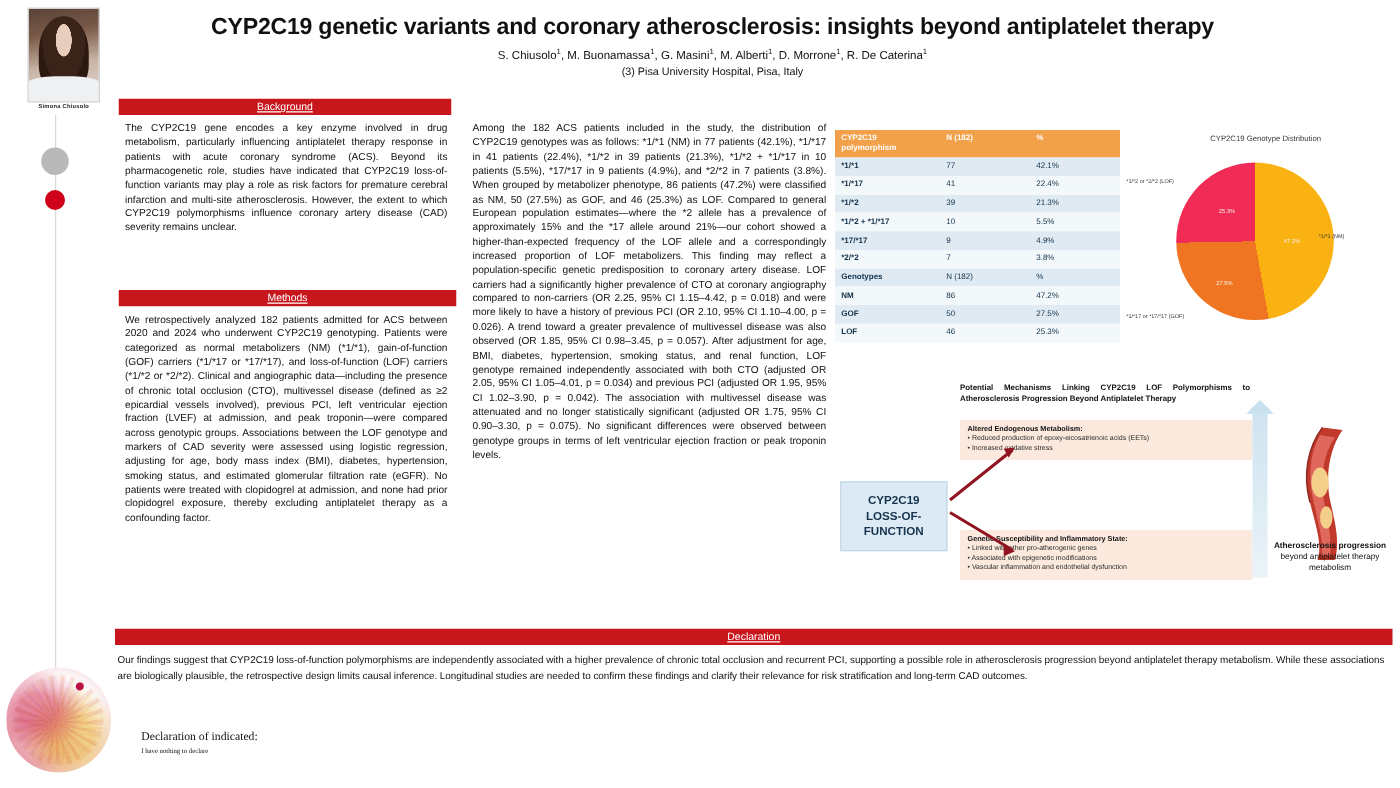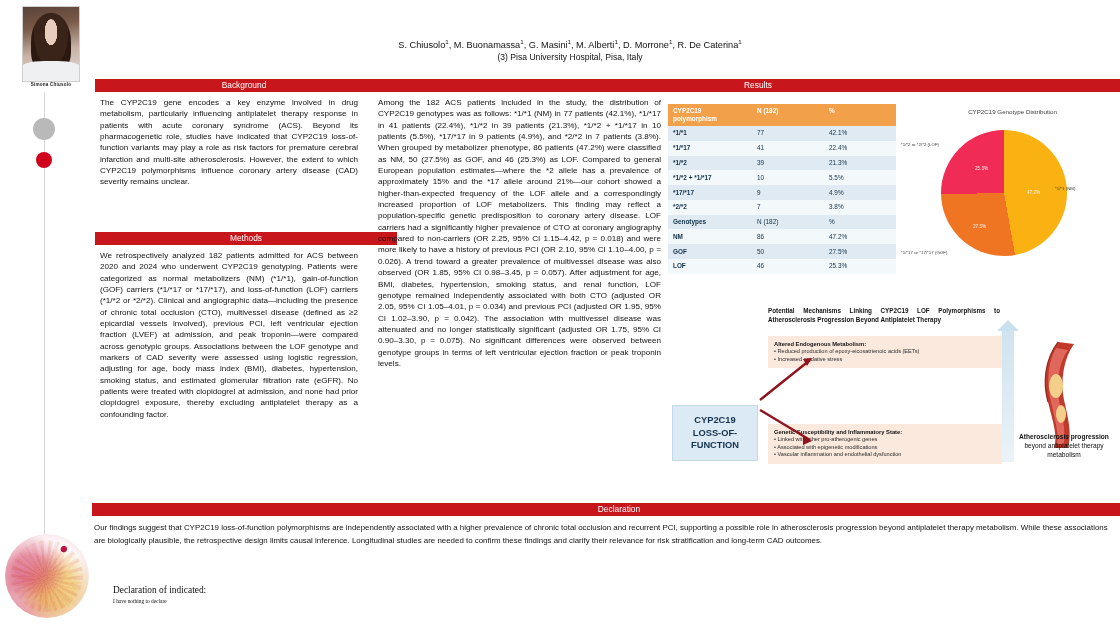--- a/index.html
+++ b/index.html
@@ -131,21 +131,22 @@
 
   
   .bar {
     position: absolute;
     background: #c8161d;
     color: #ffffff;
     font-size: 8.4px;
     text-align: center;
     line-height: 11px;
     height: 11px;
-    padding: 1px 16px;
+    padding: 1px 0;
+    text-decoration: underline;
   }
 
   
   .body-text {
     position: absolute;
     font-size: 8.1px;
     line-height: 11.35px;
     text-align: justify;
     color: #111;
   }
@@ -240,21 +241,20 @@
     background: #dbeaf4;
     border: 1px solid #c2d9e8;
     color: #16334d;
     font-size: 9.3px;
     font-weight: bold;
     line-height: 12.5px;
     display: flex;
     align-items: center;
     justify-content: center;
     text-align: center;
-    margin-top: 20px;
   }
   .arrow-svg {
     position: absolute;
     left: 660px; top: 300px;
     width: 460px; height: 200px;
     pointer-events: none;
   }
   .upbar {
     position: absolute;
     left: 1002px; top: 330px;
@@ -325,30 +325,30 @@
     <div class="rail-dot dot-grey"></div>
     <div class="rail-dot dot-red"></div>
     <div class="headshot">
       <div class="hair"></div>
       <div class="coat"></div>
     </div>
     <div class="headshot-name">Simona Chiusolo</div>
     <div class="orb"></div>
   </div>
 
+  <div class="title">CYP2C19 genetic variants and coronary atherosclerosis: insights beyond antiplatelet therapy</div>
   <div class="authors">S. Chiusolo<sup>1</sup>, M. Buonamassa<sup>1</sup>, G. Masini<sup>1</sup>, M. Alberti<sup>1</sup>, D. Morrone<sup>1</sup>, R. De Caterina<sup>1</sup></div>
   <div class="affil">(3) Pisa University Hospital, Pisa, Italy</div>
 
   <div class="bar" style="left:95px; top:79px; width:266px;">Background</div>
   <div class="body-text" style="left:100px; top:97px; width:258px;">The CYP2C19 gene encodes a key enzyme involved in drug metabolism, particularly influencing antiplatelet therapy response in patients with acute coronary syndrome (ACS). Beyond its pharmacogenetic role, studies have indicated that CYP2C19 loss-of-function variants may play a role as risk factors for premature cerebral infarction and multi-site atherosclerosis. However, the extent to which CYP2C19 polymorphisms influence coronary artery disease (CAD) severity remains unclear.</div>
 
   <div class="bar" style="left:95px; top:232px; width:270px;">Methods</div>
   <div class="body-text" style="left:100px; top:250px; width:258px;">We retrospectively analyzed 182 patients admitted for ACS between 2020 and 2024 who underwent CYP2C19 genotyping. Patients were categorized as normal metabolizers (NM) (*1/*1), gain-of-function (GOF) carriers (*1/*17 or *17/*17), and loss-of-function (LOF) carriers (*1/*2 or *2/*2). Clinical and angiographic data—including the presence of chronic total occlusion (CTO), multivessel disease (defined as ≥2 epicardial vessels involved), previous PCI, left ventricular ejection fraction (LVEF) at admission, and peak troponin—were compared across genotypic groups. Associations between the LOF genotype and markers of CAD severity were assessed using logistic regression, adjusting for age, body mass index (BMI), diabetes, hypertension, smoking status, and estimated glomerular filtration rate (eGFR). No patients were treated with clopidogrel at admission, and none had prior clopidogrel exposure, thereby excluding antiplatelet therapy as a confounding factor.</div>
 
-  <div class="bar" style="left:370px; top:79px; width:744px;">Results</div>
 
   <div class="body-text" style="left:378px; top:97px; width:283px;">Among the 182 ACS patients included in the study, the distribution of CYP2C19 genotypes was as follows: *1/*1 (NM) in 77 patients (42.1%), *1/*17 in 41 patients (22.4%), *1/*2 in 39 patients (21.3%), *1/*2 + *1/*17 in 10 patients (5.5%), *17/*17 in 9 patients (4.9%), and *2/*2 in 7 patients (3.8%). When grouped by metabolizer phenotype, 86 patients (47.2%) were classified as NM, 50 (27.5%) as GOF, and 46 (25.3%) as LOF. Compared to general European population estimates—where the *2 allele has a prevalence of approximately 15% and the *17 allele around 21%—our cohort showed a higher-than-expected frequency of the LOF allele  and a correspondingly increased proportion of LOF metabolizers. This finding may reflect a population-specific genetic predisposition to coronary artery disease. LOF carriers had a significantly higher prevalence of CTO at coronary angiography compared to non-carriers (OR 2.25, 95% CI 1.15–4.42, p = 0.018) and were more likely to have a history of previous PCI (OR 2.10, 95% CI 1.10–4.00, p = 0.026). A trend toward a greater prevalence of multivessel disease was also observed (OR 1.85, 95% CI 0.98–3.45, p = 0.057). After adjustment for age, BMI, diabetes, hypertension, smoking status, and renal function, LOF genotype remained independently associated with both CTO (adjusted OR 2.05, 95% CI 1.05–4.01, p = 0.034) and previous PCI (adjusted OR 1.95, 95% CI 1.02–3.90, p = 0.042). The association with multivessel disease was attenuated and no longer statistically significant (adjusted OR 1.75, 95% CI 0.90–3.30, p = 0.075). No significant differences were observed between genotype groups in terms of left ventricular ejection fraction or peak troponin levels.</div>
 
   <table class="gtable">
     <thead>
       <tr>
         <th>CYP2C19 polymorphism</th>
         <th class="c2">N (182)</th>
         <th class="c3">%</th>
       </tr>

